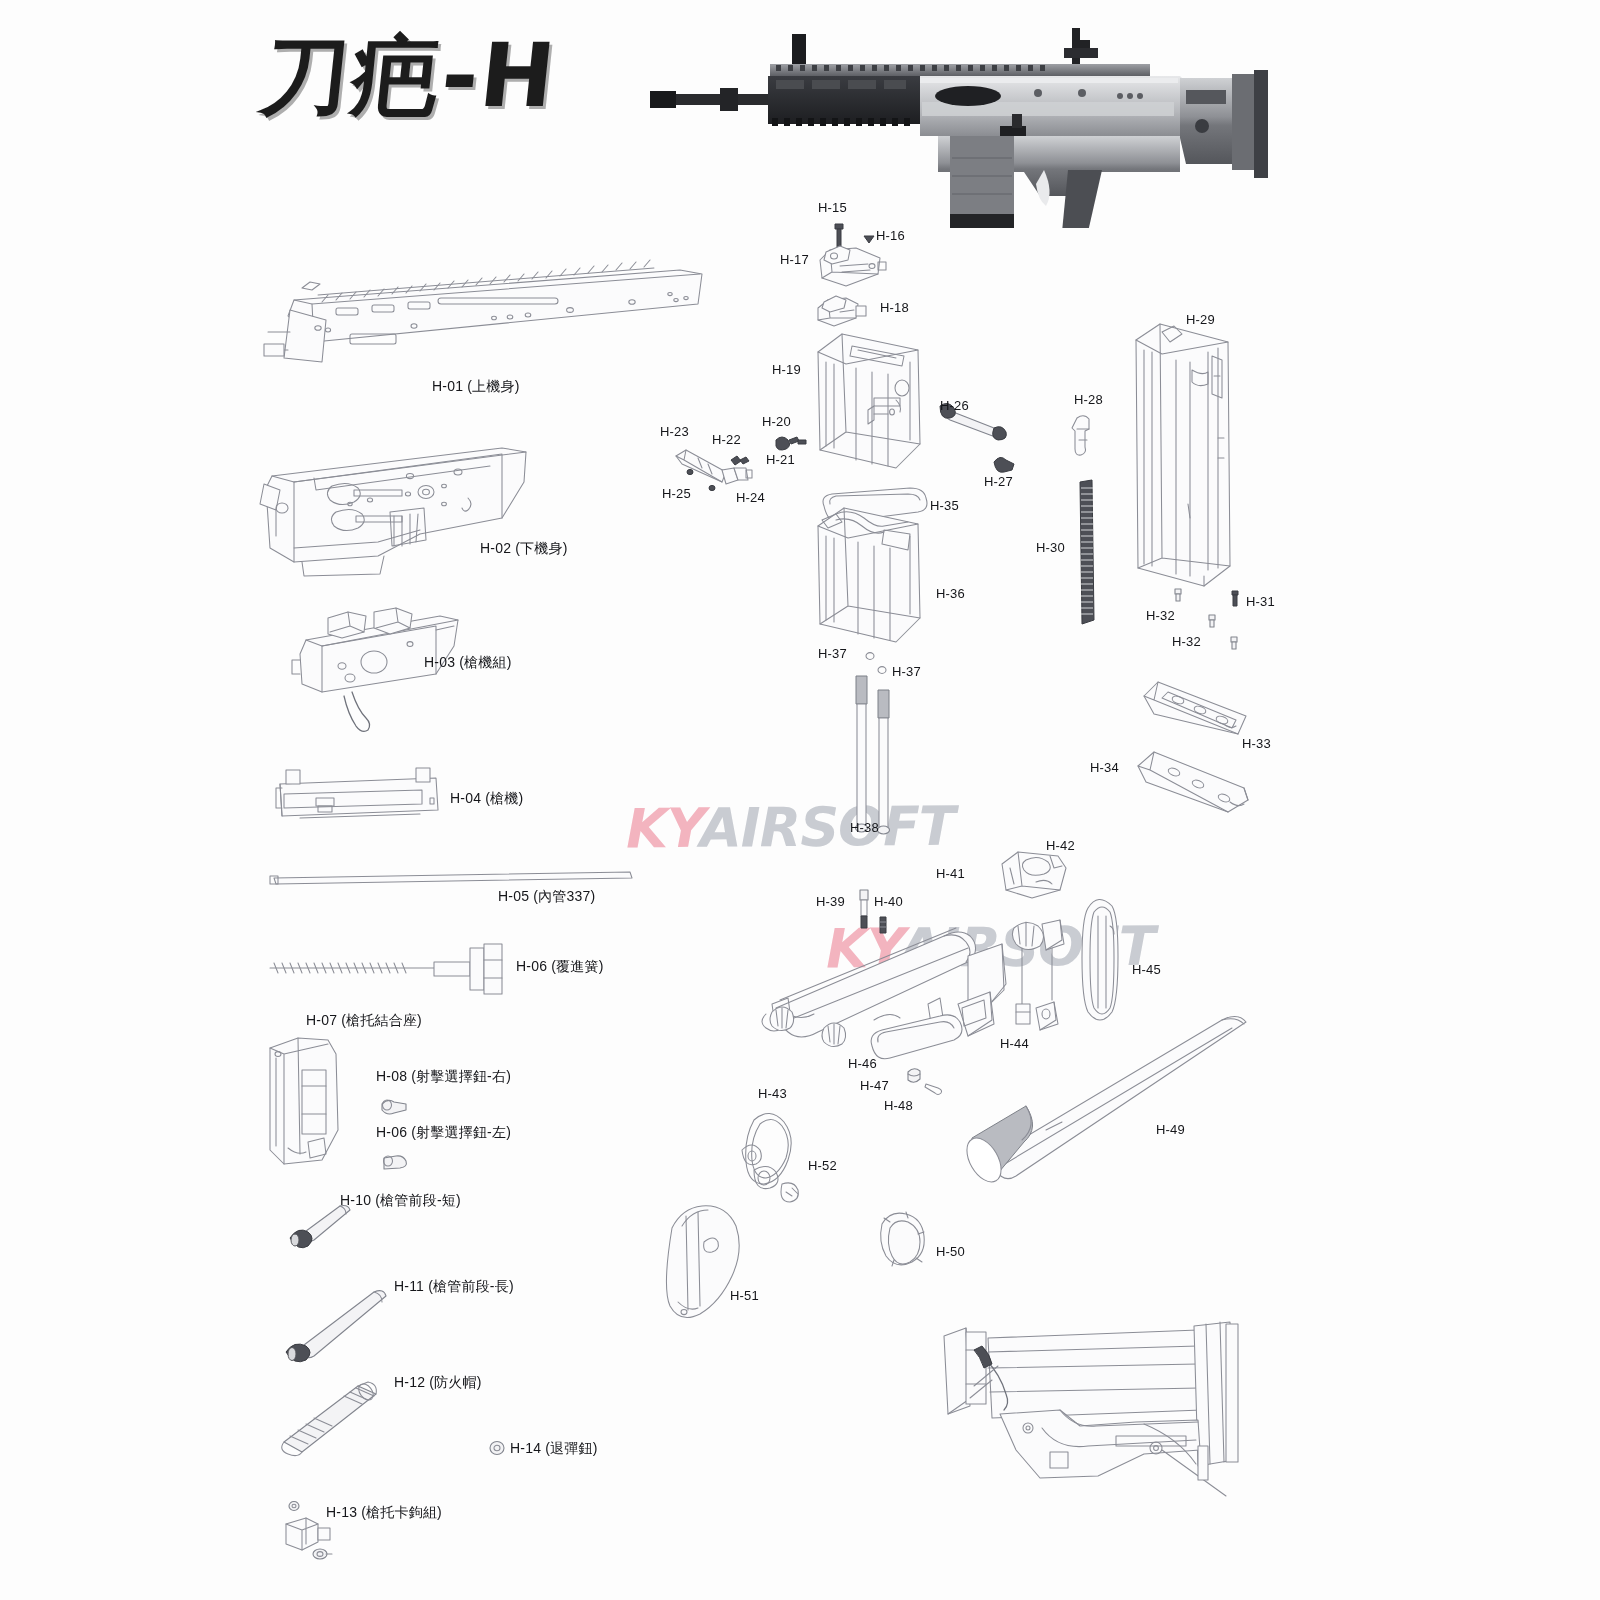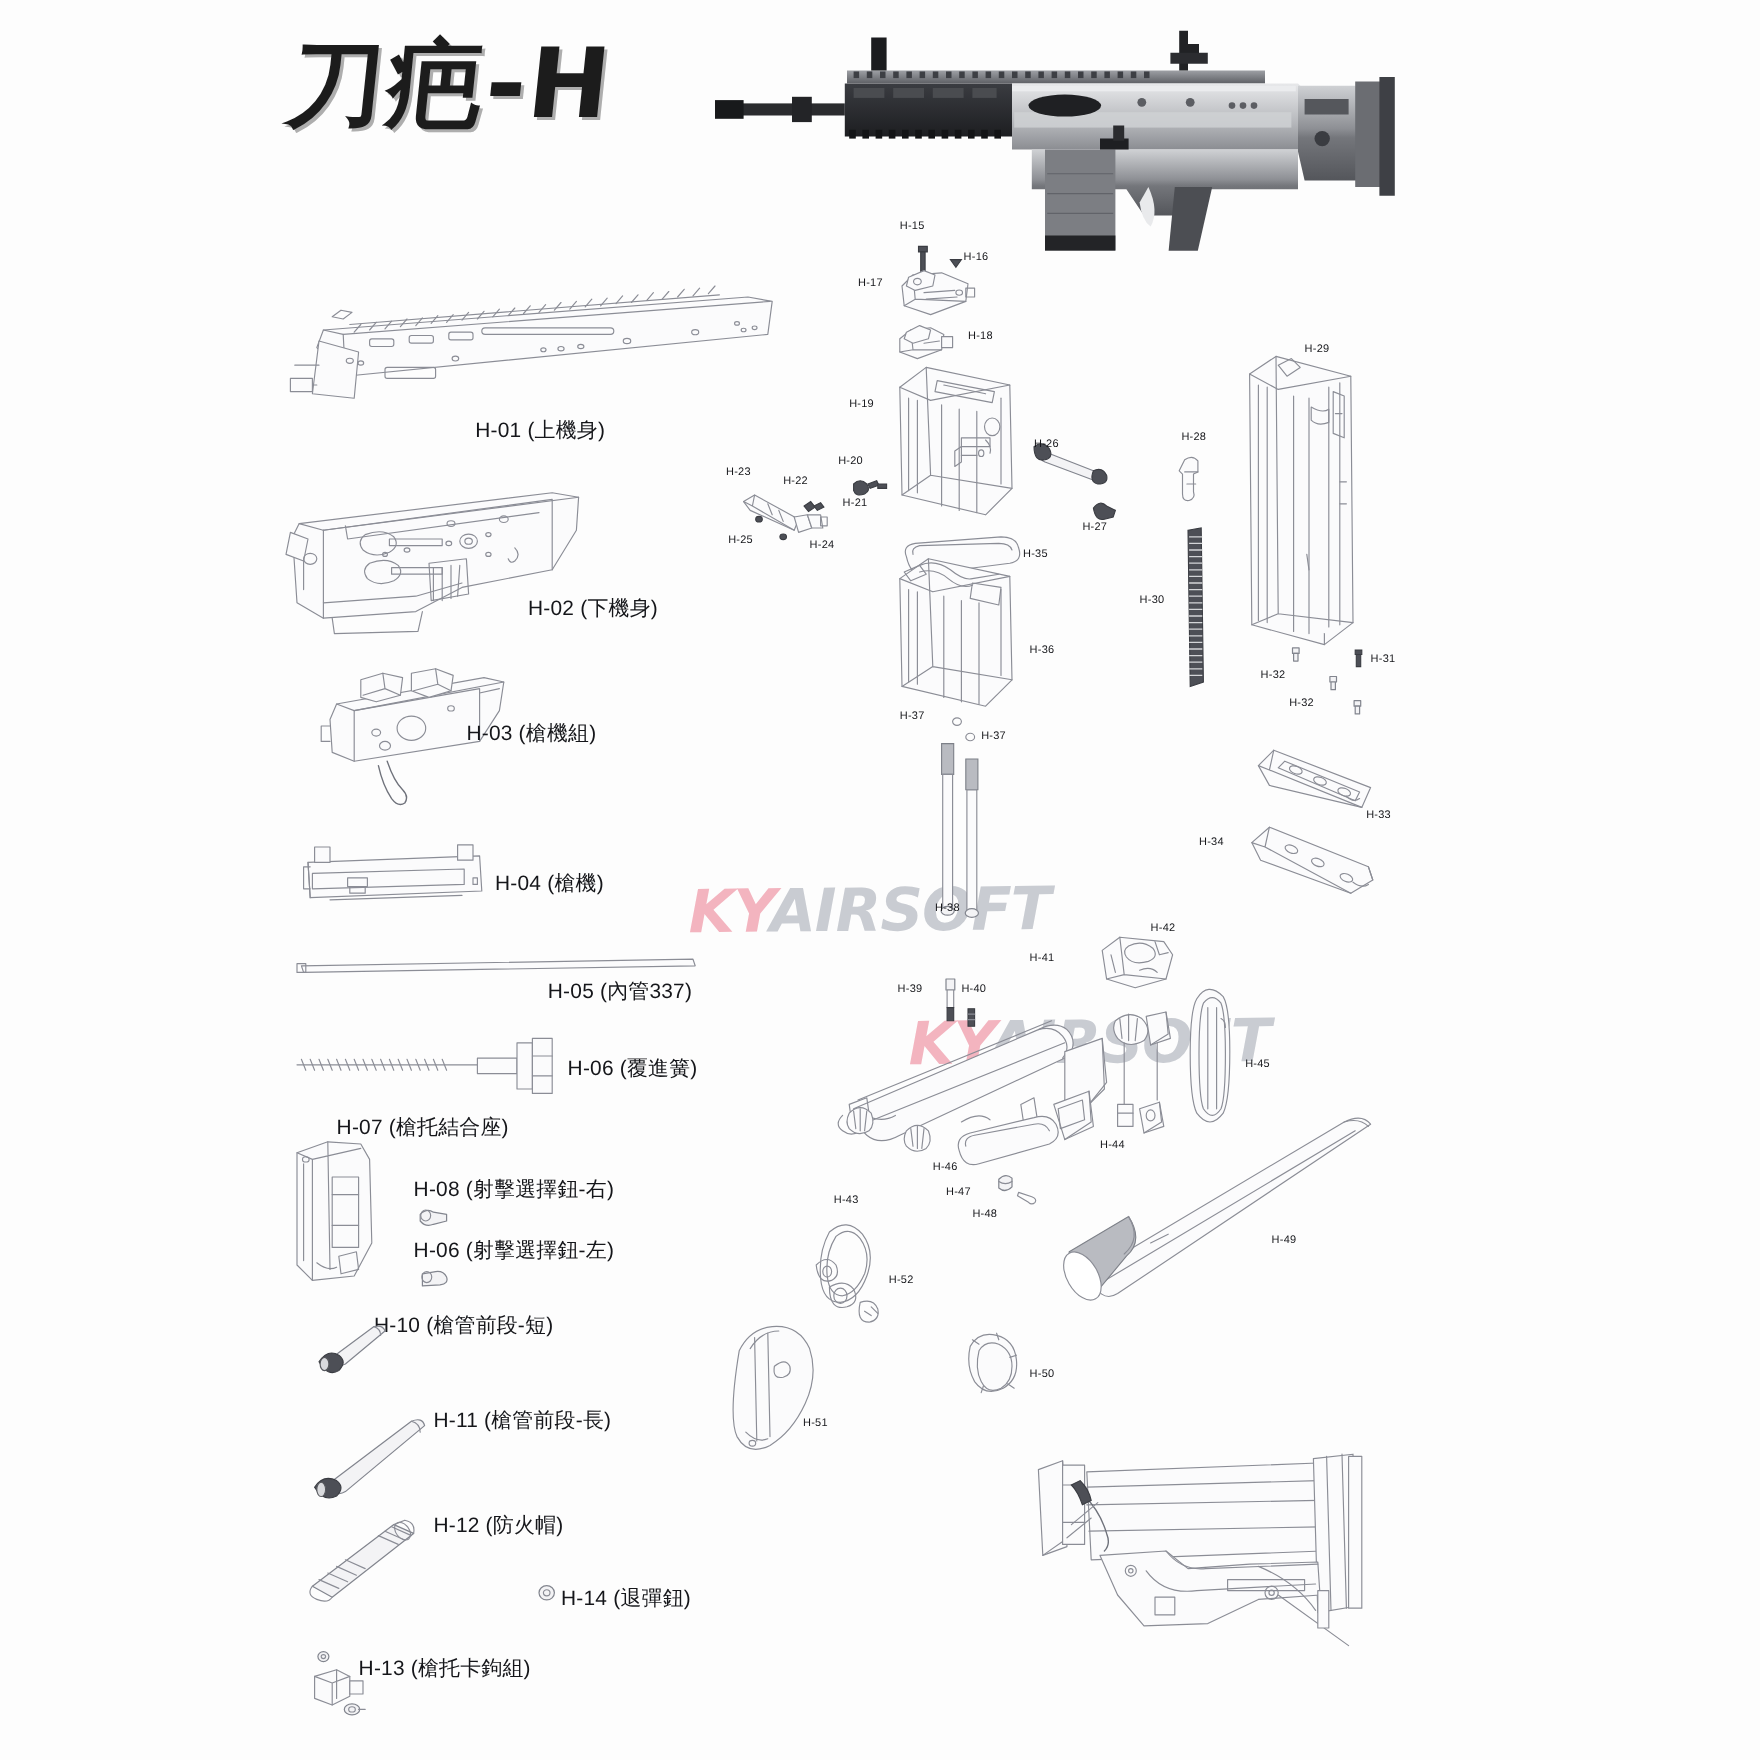--- a/index.html
+++ b/index.html
@@ -44,27 +44,27 @@
     text-indent:12px;
     font-family:"DejaVu Sans",sans-serif;
   }
 
   
   #rifle-photo{left:620px;top:18px;width:660px;height:210px;}
   #rifle-photo svg{display:block;}
 
   
   .plabel{
-    font-size:10px;
+    font-size:13px;
     color:#15161a;
     white-space:nowrap;
     font-family:"Liberation Sans","DejaVu Sans",sans-serif;
     letter-spacing:.2px;
   }
-  .plabel.cn{font-size:19px;}
+  .plabel.cn{font-size:14px;}
 
   
   .art{position:absolute;}
   .art svg{display:block;overflow:visible;}
   .ln{fill:none;stroke:#8b8d96;stroke-width:1.05;stroke-linejoin:round;stroke-linecap:round;}
   .ln2{fill:none;stroke:#6f727b;stroke-width:1.25;stroke-linejoin:round;stroke-linecap:round;}
   .fl{fill:#fbfbfc;stroke:#8b8d96;stroke-width:1.05;stroke-linejoin:round;}
   .fl2{fill:#f3f3f5;stroke:#82858e;stroke-width:1.1;stroke-linejoin:round;}
   .dk{fill:#4d4f56;stroke:#3a3c42;stroke-width:1;}
   .mid{fill:#b9bbc1;stroke:#7d8088;stroke-width:1;}

